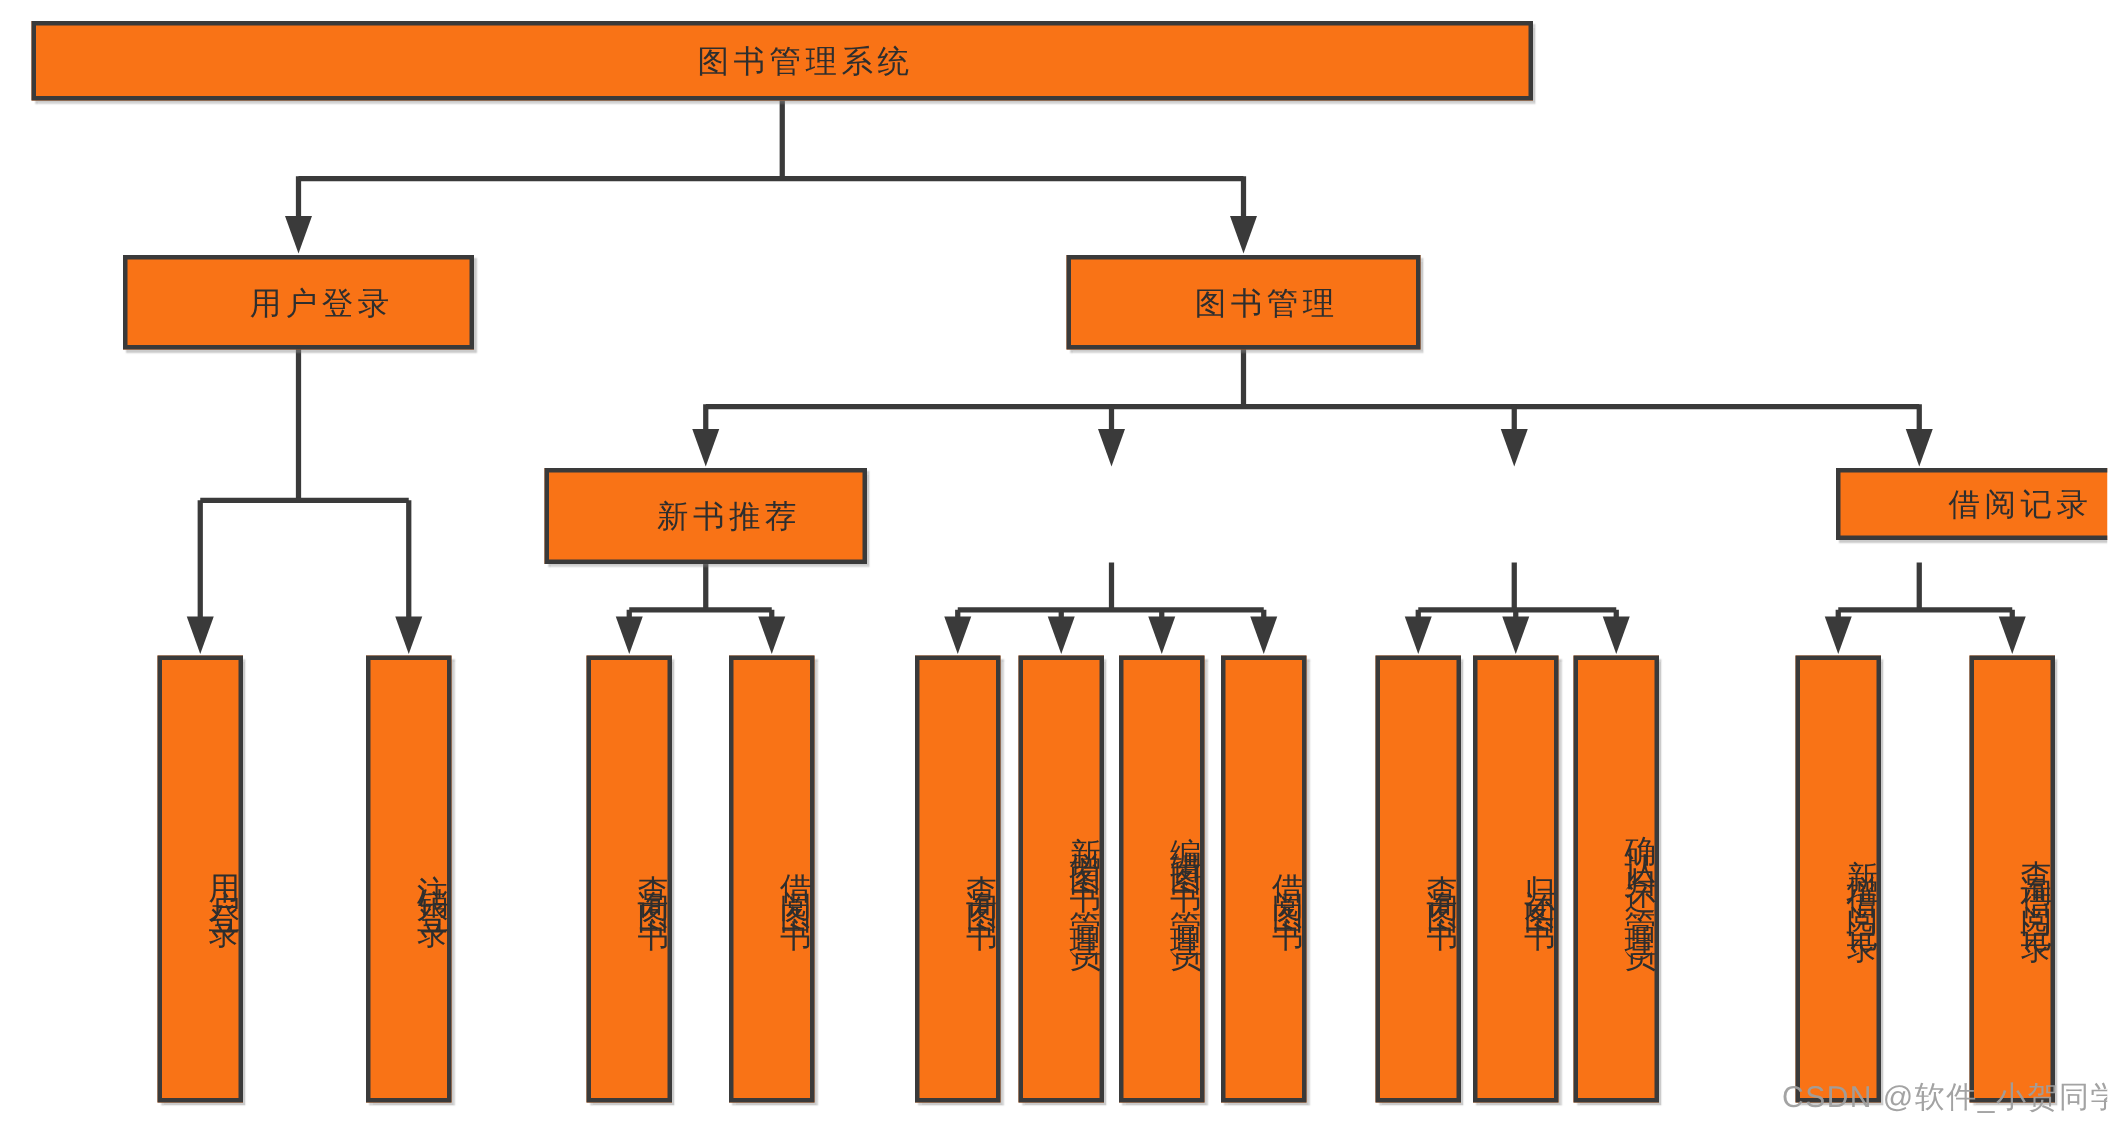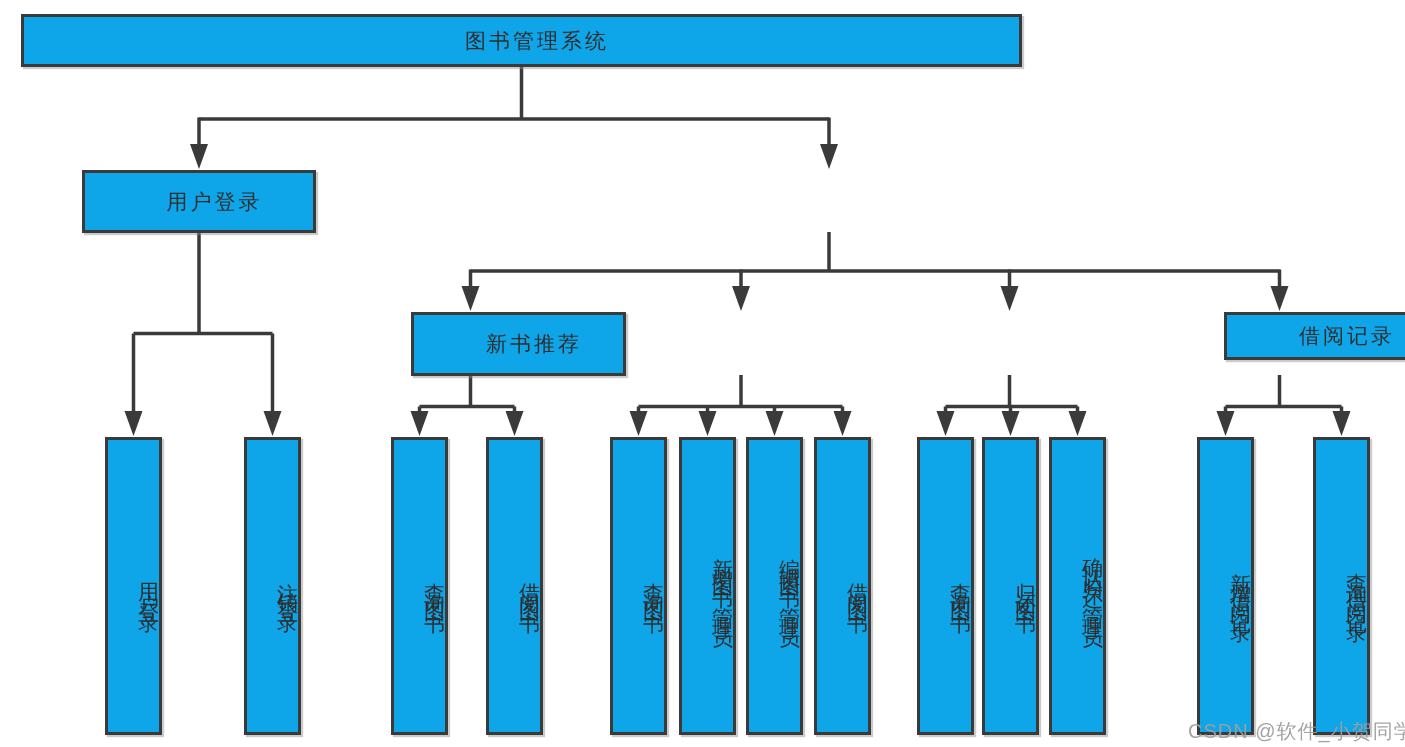--- a/index.html
+++ b/index.html
@@ -7,21 +7,21 @@
     position: relative;
     width: 1405px;
     height: 747px;
     background: #ffffff;
     overflow: hidden;
     font-family: "Liberation Sans", "DejaVu Sans", sans-serif;
   }
   .node {
     position: absolute;
     box-sizing: border-box;
-    background: #0ea5e9;
+    background: #f97316;
     border: 3px solid #3a3a3a;
     box-shadow: 2px 2px 1px rgba(140,140,140,0.45);
     display: flex;
     align-items: center;
     justify-content: center;
     color: #2e2e2e;
     font-size: 21px;
     letter-spacing: 3px;
     white-space: nowrap;
     z-index: 2;
@@ -129,22 +129,23 @@
       <path d="M1225.5 406.5 V413"></path>
       <path d="M1341.5 406.5 V413"></path>
       <polygon points="1216.5,411 1234.5,411 1225.5,436"></polygon>
       <polygon points="1332.5,411 1350.5,411 1341.5,436"></polygon>
     </g>
   </svg>
 
   <div class="node" style="left:21px; top:14px; width:1001px; height:53px;">图书管理系统</div>
 
   <div class="node" style="left:82px; top:170px; width:234px; height:63px;">用户登录</div>
+  <div class="node" style="left:711px; top:170px; width:236px; height:63px;">图书管理</div>
 
-  <div class="node" style="left:363px; top:312px; width:215px; height:64px;margin-left:48px;">新书推荐</div>
+  <div class="node" style="left:363px; top:312px; width:215px; height:64px;">新书推荐</div>
   <div class="node" style="left:1224px; top:312px; width:215px; height:48px;">借阅记录</div>
 
   <div class="node leaf" style="left:105px; top:437px; width:57px; height:298px;">用户登录</div>
   <div class="node leaf" style="left:244px; top:437px; width:57px; height:298px;">注销登录</div>
   <div class="node leaf" style="left:391px; top:437px; width:57px; height:298px;">查询图书</div>
   <div class="node leaf" style="left:486px; top:437px; width:57px; height:298px;">借阅图书</div>
   <div class="node leaf" style="left:610px; top:437px; width:57px; height:298px;">查询图书</div>
   <div class="node leaf" style="left:679px; top:437px; width:57px; height:298px;">新增图书（管理员）</div>
   <div class="node leaf" style="left:746px; top:437px; width:57px; height:298px;">编辑图书（管理员）</div>
   <div class="node leaf" style="left:814px; top:437px; width:57px; height:298px;">借阅图书</div>

